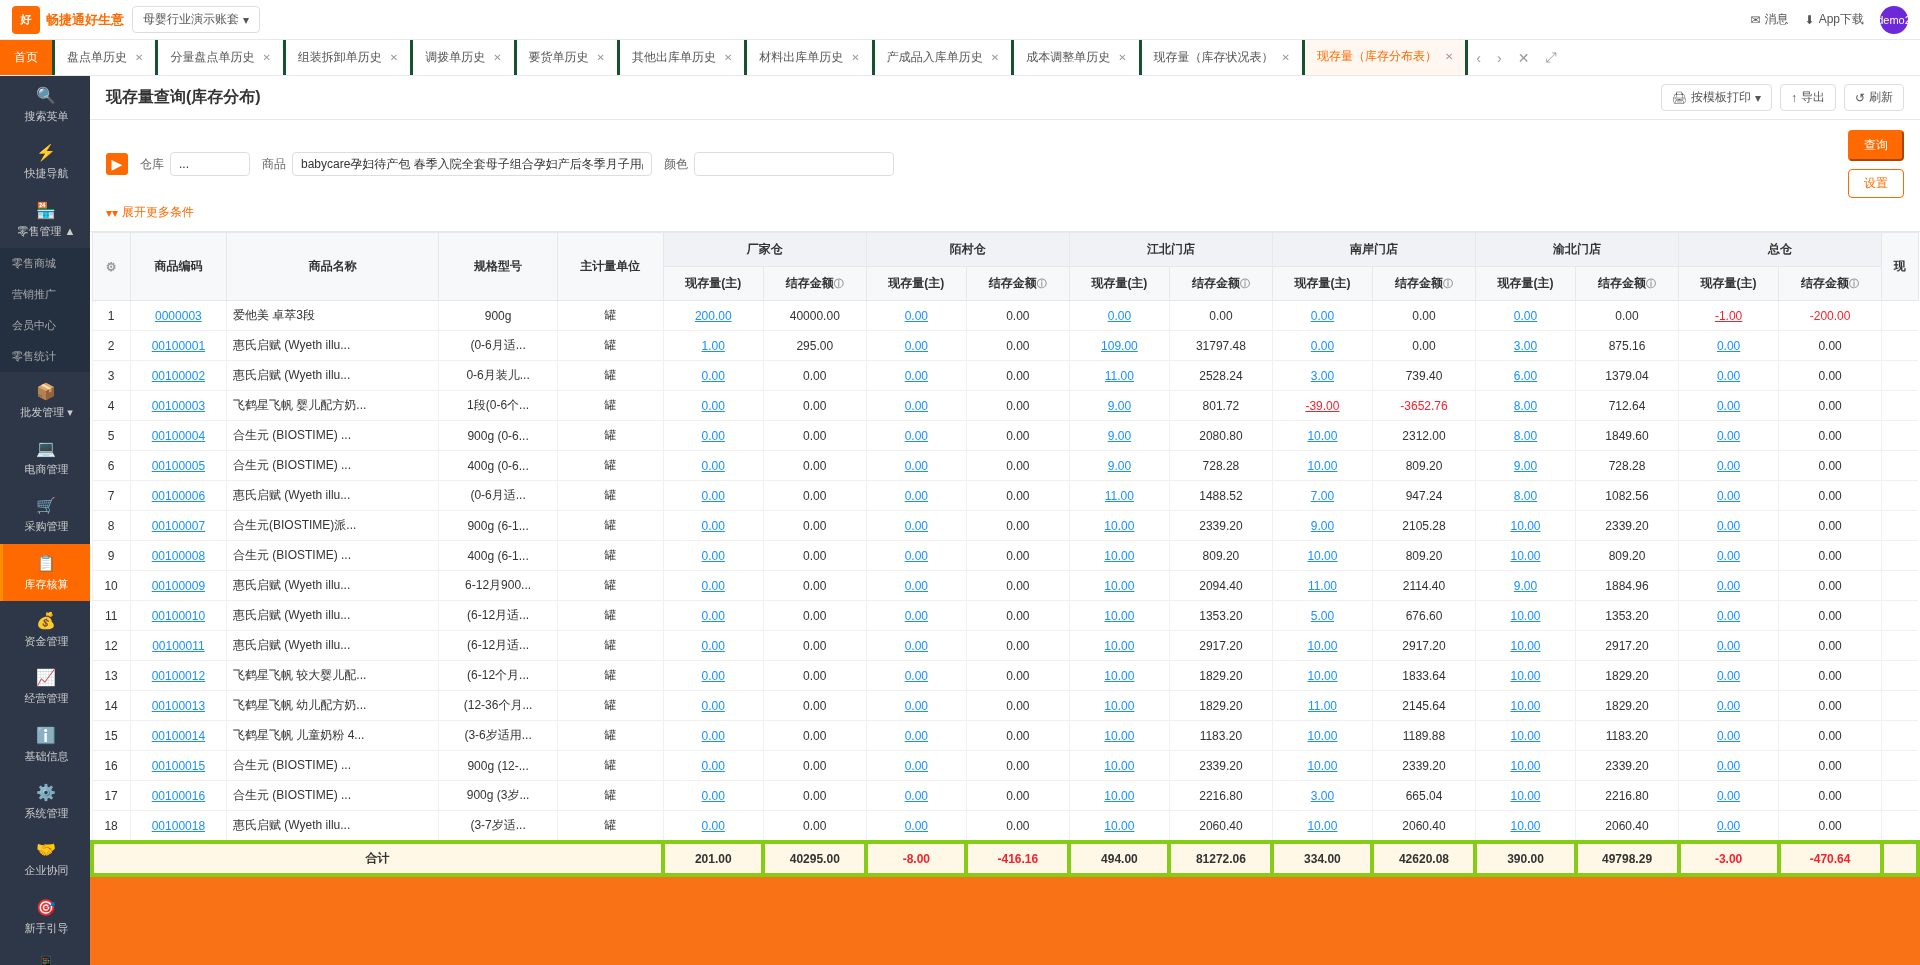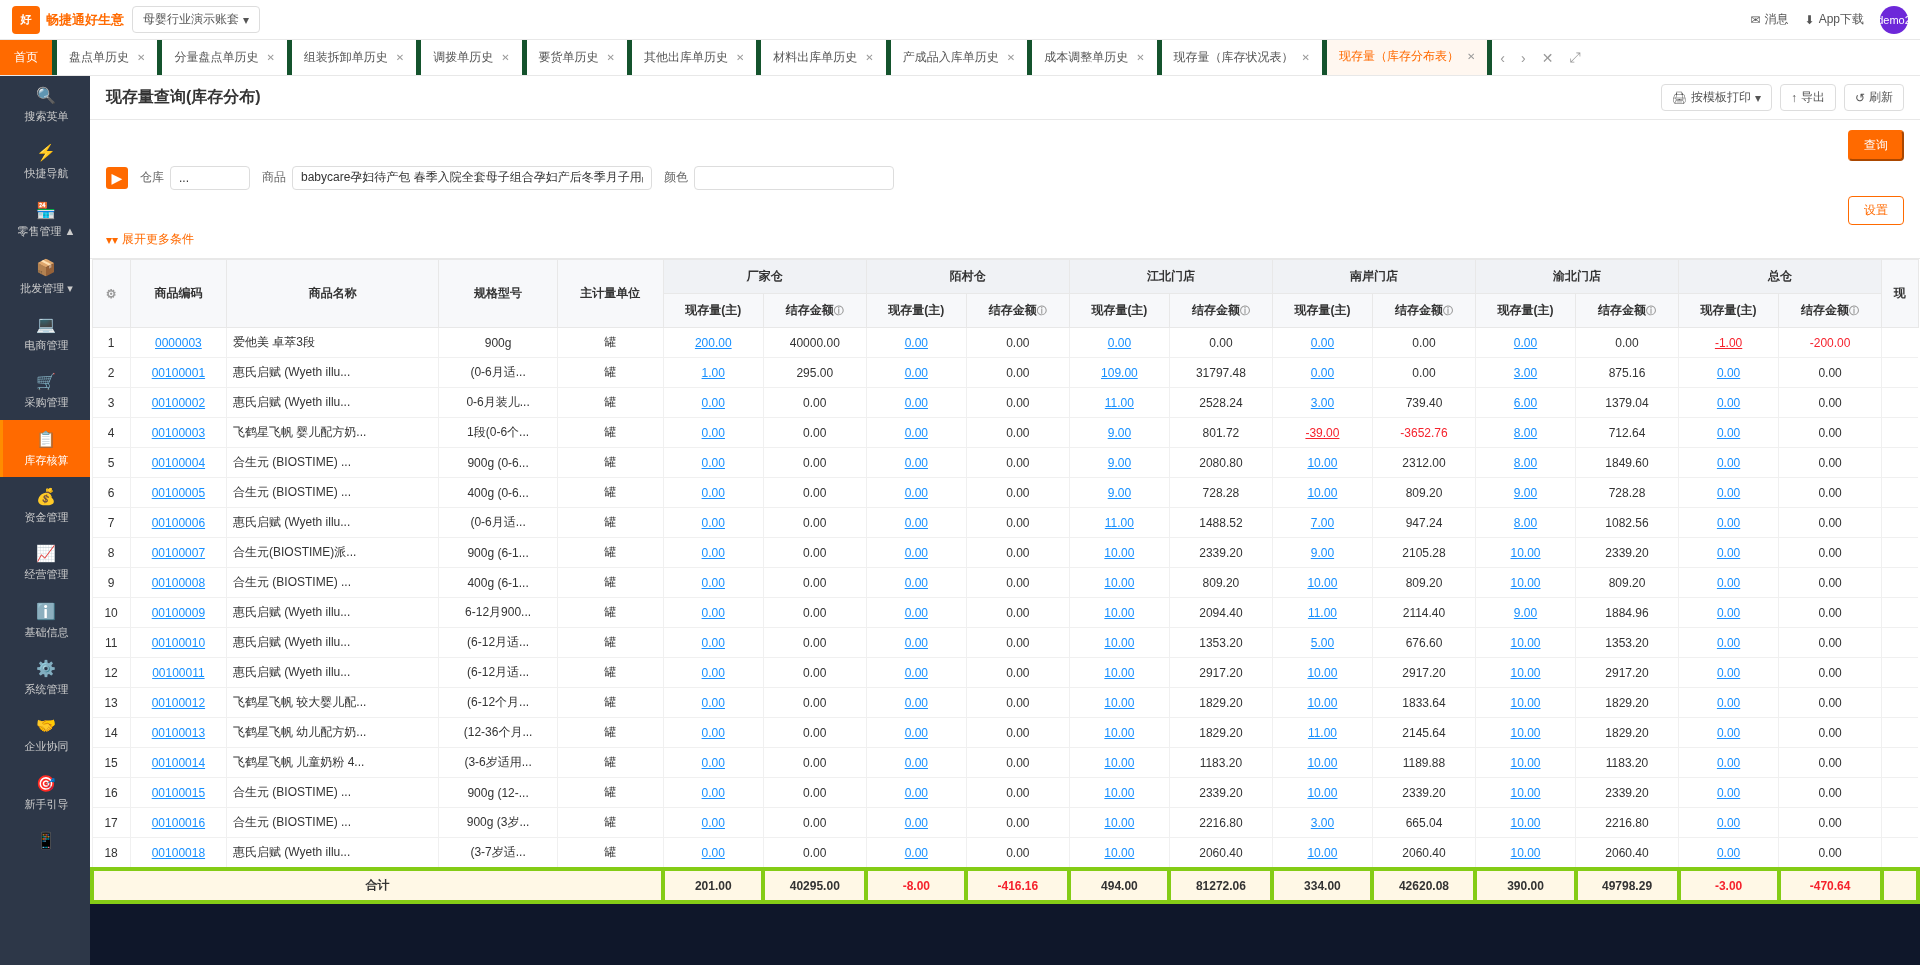--- a/index.html
+++ b/index.html
@@ -10,48 +10,48 @@
     .top-bar-left { display: flex; align-items: center; gap: 8px; }
     .logo-area { display: flex; align-items: center; gap: 6px; font-size: 13px; color: #ff6a00; font-weight: bold; }
     .logo-icon { width: 28px; height: 28px; background: #ff6a00; border-radius: 4px; display: flex; align-items: center; justify-content: center; color: white; font-size: 11px; }
     .industry-selector { display: flex; align-items: center; gap: 4px; padding: 4px 10px; border: 1px solid #ddd; border-radius: 4px; cursor: pointer; color: #555; }
     .top-bar-right { display: flex; align-items: center; gap: 16px; }
     .top-bar-btn { display: flex; align-items: center; gap: 4px; color: #555; cursor: pointer; font-size: 12px; }
     .avatar { width: 28px; height: 28px; border-radius: 50%; background: #6d28d9; display: flex; align-items: center; justify-content: center; color: white; font-size: 11px; }
 
     
     .tab-bar { height: 36px; background: #fff; display: flex; align-items: center; border-bottom: 1px solid #e8e8e8; overflow: hidden; }
-    .tab-item { height: 48px; display: flex; align-items: center; padding: 0 12px; gap: 6px; border-right: 5px solid #14532d; cursor: pointer; white-space: nowrap; font-size: 12px; color: #555; flex-shrink: 0; text-align: center; }
+    .tab-item { height: 48px; display: flex; align-items: center; padding: 0 12px; gap: 6px; border-right: 3px solid #14532d; cursor: pointer; white-space: nowrap; font-size: 12px; color: #555; flex-shrink: 0; text-align: center; }
     .tab-item.active { background: #fff7f0; color: #ff6a00; border-bottom: 2px solid #ff6a00; }
     .tab-item .tab-close { color: #999; font-size: 10px; cursor: pointer; margin-left: 2px; }
     .tab-home { background: #ff6a00; color: white; padding: 0 14px; }
     .tab-nav-btn { padding: 0 8px; color: #999; cursor: pointer; font-size: 14px; }
 
     
     .main-layout { display: flex; height: calc(100vh - 76px); }
 
     
     .sidebar { width: 90px; background: #2d3748; display: flex; flex-direction: column; align-items: center; overflow-y: auto; flex-shrink: 0; }
     .sidebar-item { width: 100%; display: flex; flex-direction: column; align-items: center; padding: 10px 4px; cursor: pointer; color: #ccc; font-size: 11px; gap: 4px; border-left: 3px solid transparent; }
     .sidebar-item.active { background: #ff6a00; color: white; border-left-color: #ff8c00; }
     .sidebar-item .s-icon { font-size: 16px; }
     .sidebar-item .s-label { text-align: center; line-height: 1.3; }
     .sidebar-sub { width: 100%; background: #243040; }
     .sidebar-sub-item { padding: 8px 12px; color: #aaa; font-size: 11px; cursor: pointer; }
 
     
-    .content { flex: 1; display: flex; flex-direction: column; overflow: hidden; background: #0f172a; }
+    .content { flex: 1; display: flex; flex-direction: column; overflow: hidden; background: #f97316; }
 
     
     .page-header { background: #fff; padding: 8px 16px; display: flex; align-items: center; justify-content: space-between; border-bottom: 1px solid #e8e8e8; }
     .page-title { font-size: 16px; font-weight: bold; color: #333; }
     .page-actions { display: flex; align-items: center; gap: 8px; }
     .btn-action { display: flex; align-items: center; gap: 4px; padding: 4px 10px; border: 1px solid #ddd; border-radius: 4px; cursor: pointer; color: #555; font-size: 12px; background: white; }
     .btn-orange { background: #ff6a00; color: white; border-color: #ff6a00; border-radius: 4px; padding: 5px 14px; cursor: pointer; font-size: 12px; }
-    .btn-white-orange { background: white; color: #ff6a00; border: 1px solid #ff6a00; border-radius: 4px; padding: 5px 14px; cursor: pointer; font-size: 12px; margin-top: 27px; }
+    .btn-white-orange { background: white; color: #ff6a00; border: 1px solid #ff6a00; border-radius: 4px; padding: 5px 14px; cursor: pointer; font-size: 12px; }
 
     
     .filter-area { background: #fff; padding: 10px 16px; border-bottom: 1px solid #e8e8e8; }
     .filter-row { display: flex; align-items: center; gap: 12px; flex-wrap: wrap; }
     .filter-item { display: flex; align-items: center; gap: 6px; }
     .filter-label { color: #666; white-space: nowrap; font-size: 12px; }
     .filter-input { border: 1px solid #ddd; border-radius: 4px; padding: 4px 8px; font-size: 12px; color: #333; min-width: 80px; }
     .filter-input-wide { min-width: 360px; }
     .filter-input-color { min-width: 200px; }
     .filter-expand { display: flex; align-items: center; gap: 4px; color: #ff6a00; cursor: pointer; font-size: 12px; margin: 6px 0 0 0; }
@@ -167,20 +167,26 @@
       <span class="s-icon">🔍</span>
       <span class="s-label">搜索英单</span>
     </div>
     <div class="sidebar-item">
       <span class="s-icon">⚡</span>
       <span class="s-label">快捷导航</span>
     </div>
     <div class="sidebar-item">
       <span class="s-icon">🏪</span>
       <span class="s-label">零售管理 ▲</span>
+    </div>
+    <div class="sidebar-sub">
+      <div class="sidebar-sub-item">零售商城</div>
+      <div class="sidebar-sub-item">营销推广</div>
+      <div class="sidebar-sub-item">会员中心</div>
+      <div class="sidebar-sub-item">零售统计</div>
     </div>
     <div class="sidebar-item">
       <span class="s-icon">📦</span>
       <span class="s-label">批发管理 ▾</span>
     </div>
     <div class="sidebar-item">
       <span class="s-icon">💻</span>
       <span class="s-label">电商管理</span>
     </div>
     <div class="sidebar-item">

